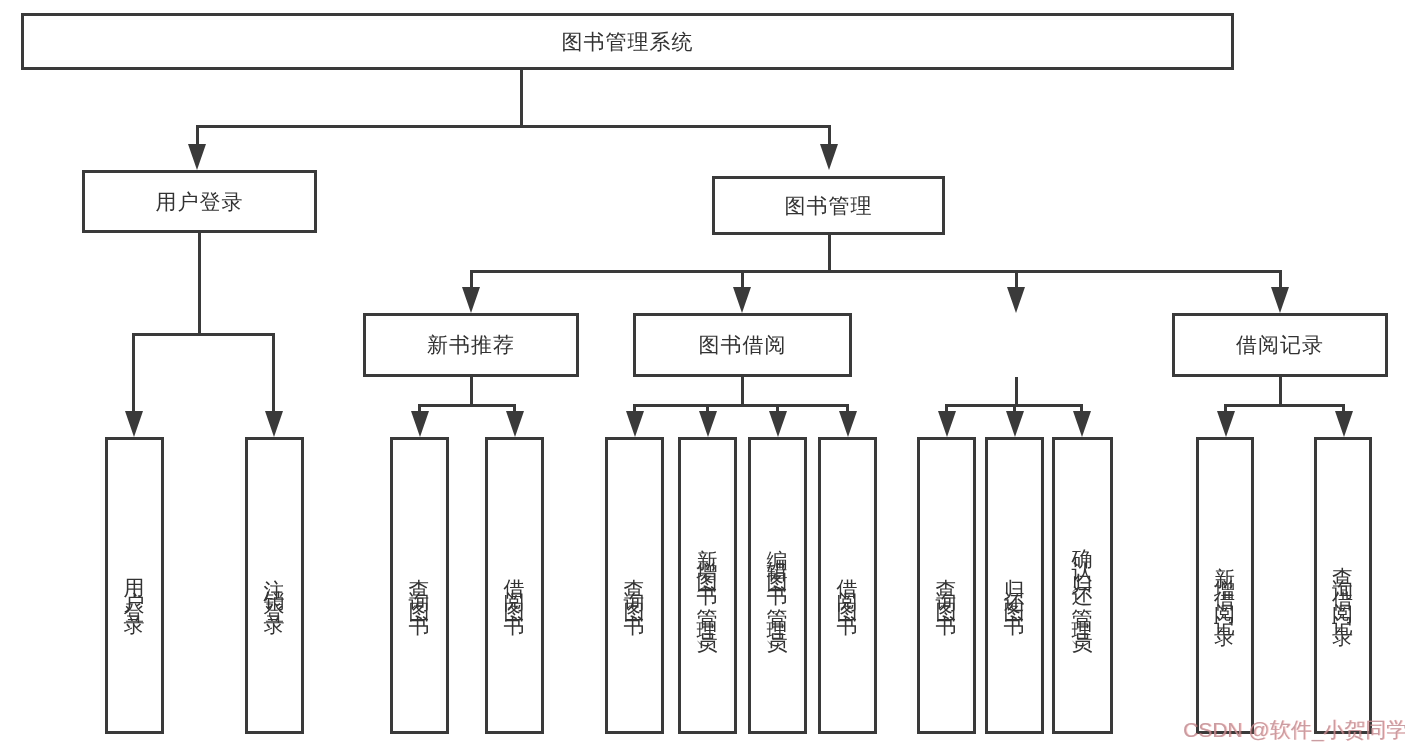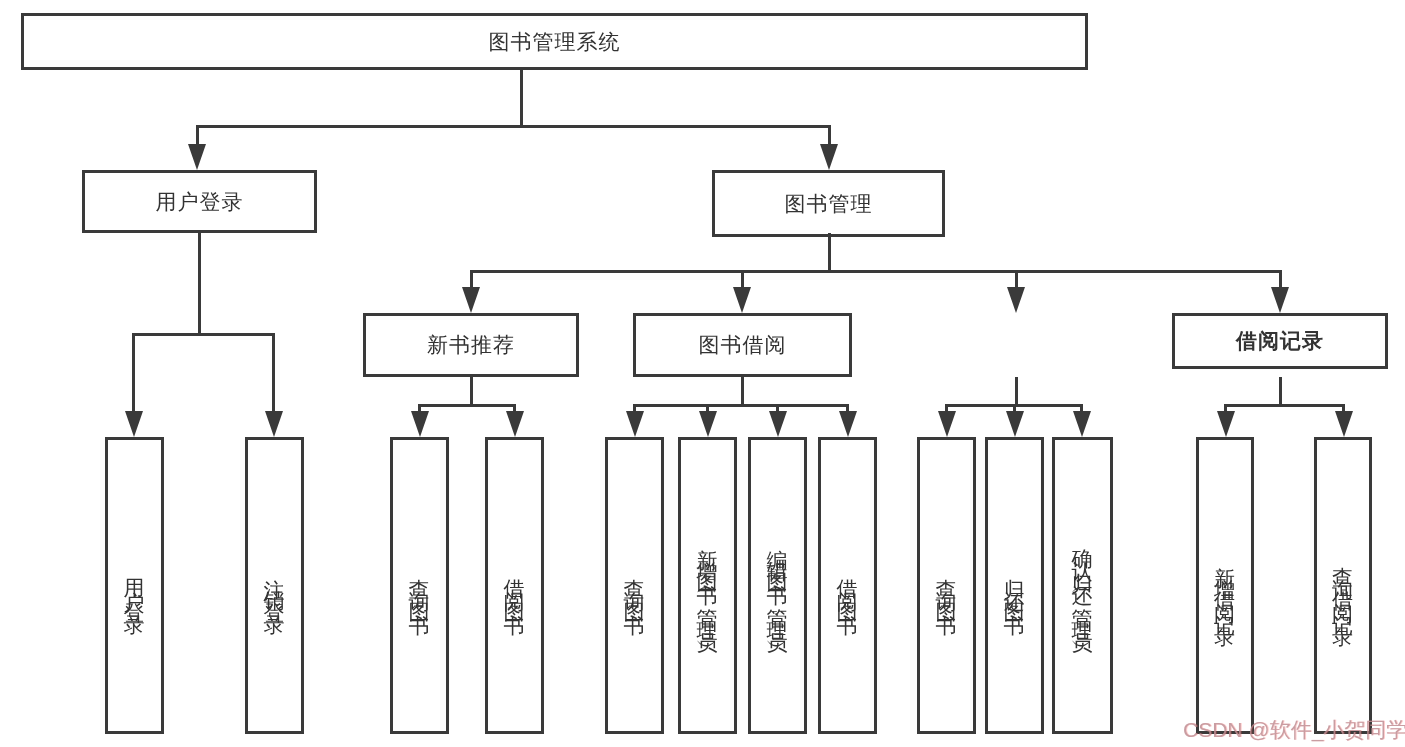--- a/index.html
+++ b/index.html
@@ -65,35 +65,35 @@
     text-shadow:1px 0 rgba(255,90,90,0.35);
     white-space:nowrap;
     z-index:5;
   }
 </style>
 </head>
 <body>
 
 <div id="stage">
 
-  <div class="box" style="left:21px;top:13px;width:1067px;height:57px;">
+  <div class="box" style="left:21px;top:13px;width:1213px;height:57px;">
     <span>图书管理系统</span>
   </div>
 
   <div class="vline" style="left:520px;top:69px;height:58px;"></div>
   <div class="hline" style="left:196px;top:125px;width:635px;"></div>
   <div class="vline" style="left:196px;top:127px;height:19px;"></div>
   <div class="arrow" style="left:188px;top:144px;"></div>
   <div class="vline" style="left:828px;top:127px;height:19px;"></div>
   <div class="arrow" style="left:820px;top:144px;"></div>
 
   <div class="box" style="left:82px;top:170px;width:235px;height:63px;">
     <span>用户登录</span>
   </div>
-  <div class="box" style="left:712px;top:170px;width:233px;height:67px;">
+  <div class="box" style="left:712px;top:176px;width:233px;height:59px;">
     <span>图书管理</span>
   </div>
 
   <div class="vline" style="left:198px;top:233px;height:102px;"></div>
   <div class="hline" style="left:132px;top:333px;width:143px;"></div>
   <div class="vline" style="left:132px;top:336px;height:77px;"></div>
   <div class="arrow" style="left:125px;top:411px;"></div>
   <div class="vline" style="left:272px;top:336px;height:77px;"></div>
   <div class="arrow" style="left:265px;top:411px;"></div>
 
@@ -107,21 +107,21 @@
   <div class="arrow" style="left:1007px;top:287px;"></div>
   <div class="vline" style="left:1279px;top:273px;height:16px;"></div>
   <div class="arrow" style="left:1271px;top:287px;"></div>
 
   <div class="box" style="left:363px;top:313px;width:216px;height:64px;">
     <span>新书推荐</span>
   </div>
   <div class="box" style="left:633px;top:313px;width:219px;height:64px;">
     <span>图书借阅</span>
   </div>
-  <div class="box" style="left:1172px;top:313px;width:216px;height:56px;font-weight:bold;">
+  <div class="box" style="left:1172px;top:313px;width:216px;height:64px;">
     <span>借阅记录</span>
   </div>
 
   <div class="vline" style="left:470px;top:377px;height:30px;"></div>
   <div class="hline" style="left:418px;top:404px;width:98px;"></div>
   <div class="vline" style="left:418px;top:407px;height:7px;"></div>
   <div class="arrow" style="left:411px;top:411px;"></div>
   <div class="vline" style="left:513px;top:407px;height:7px;"></div>
   <div class="arrow" style="left:506px;top:411px;"></div>
 

